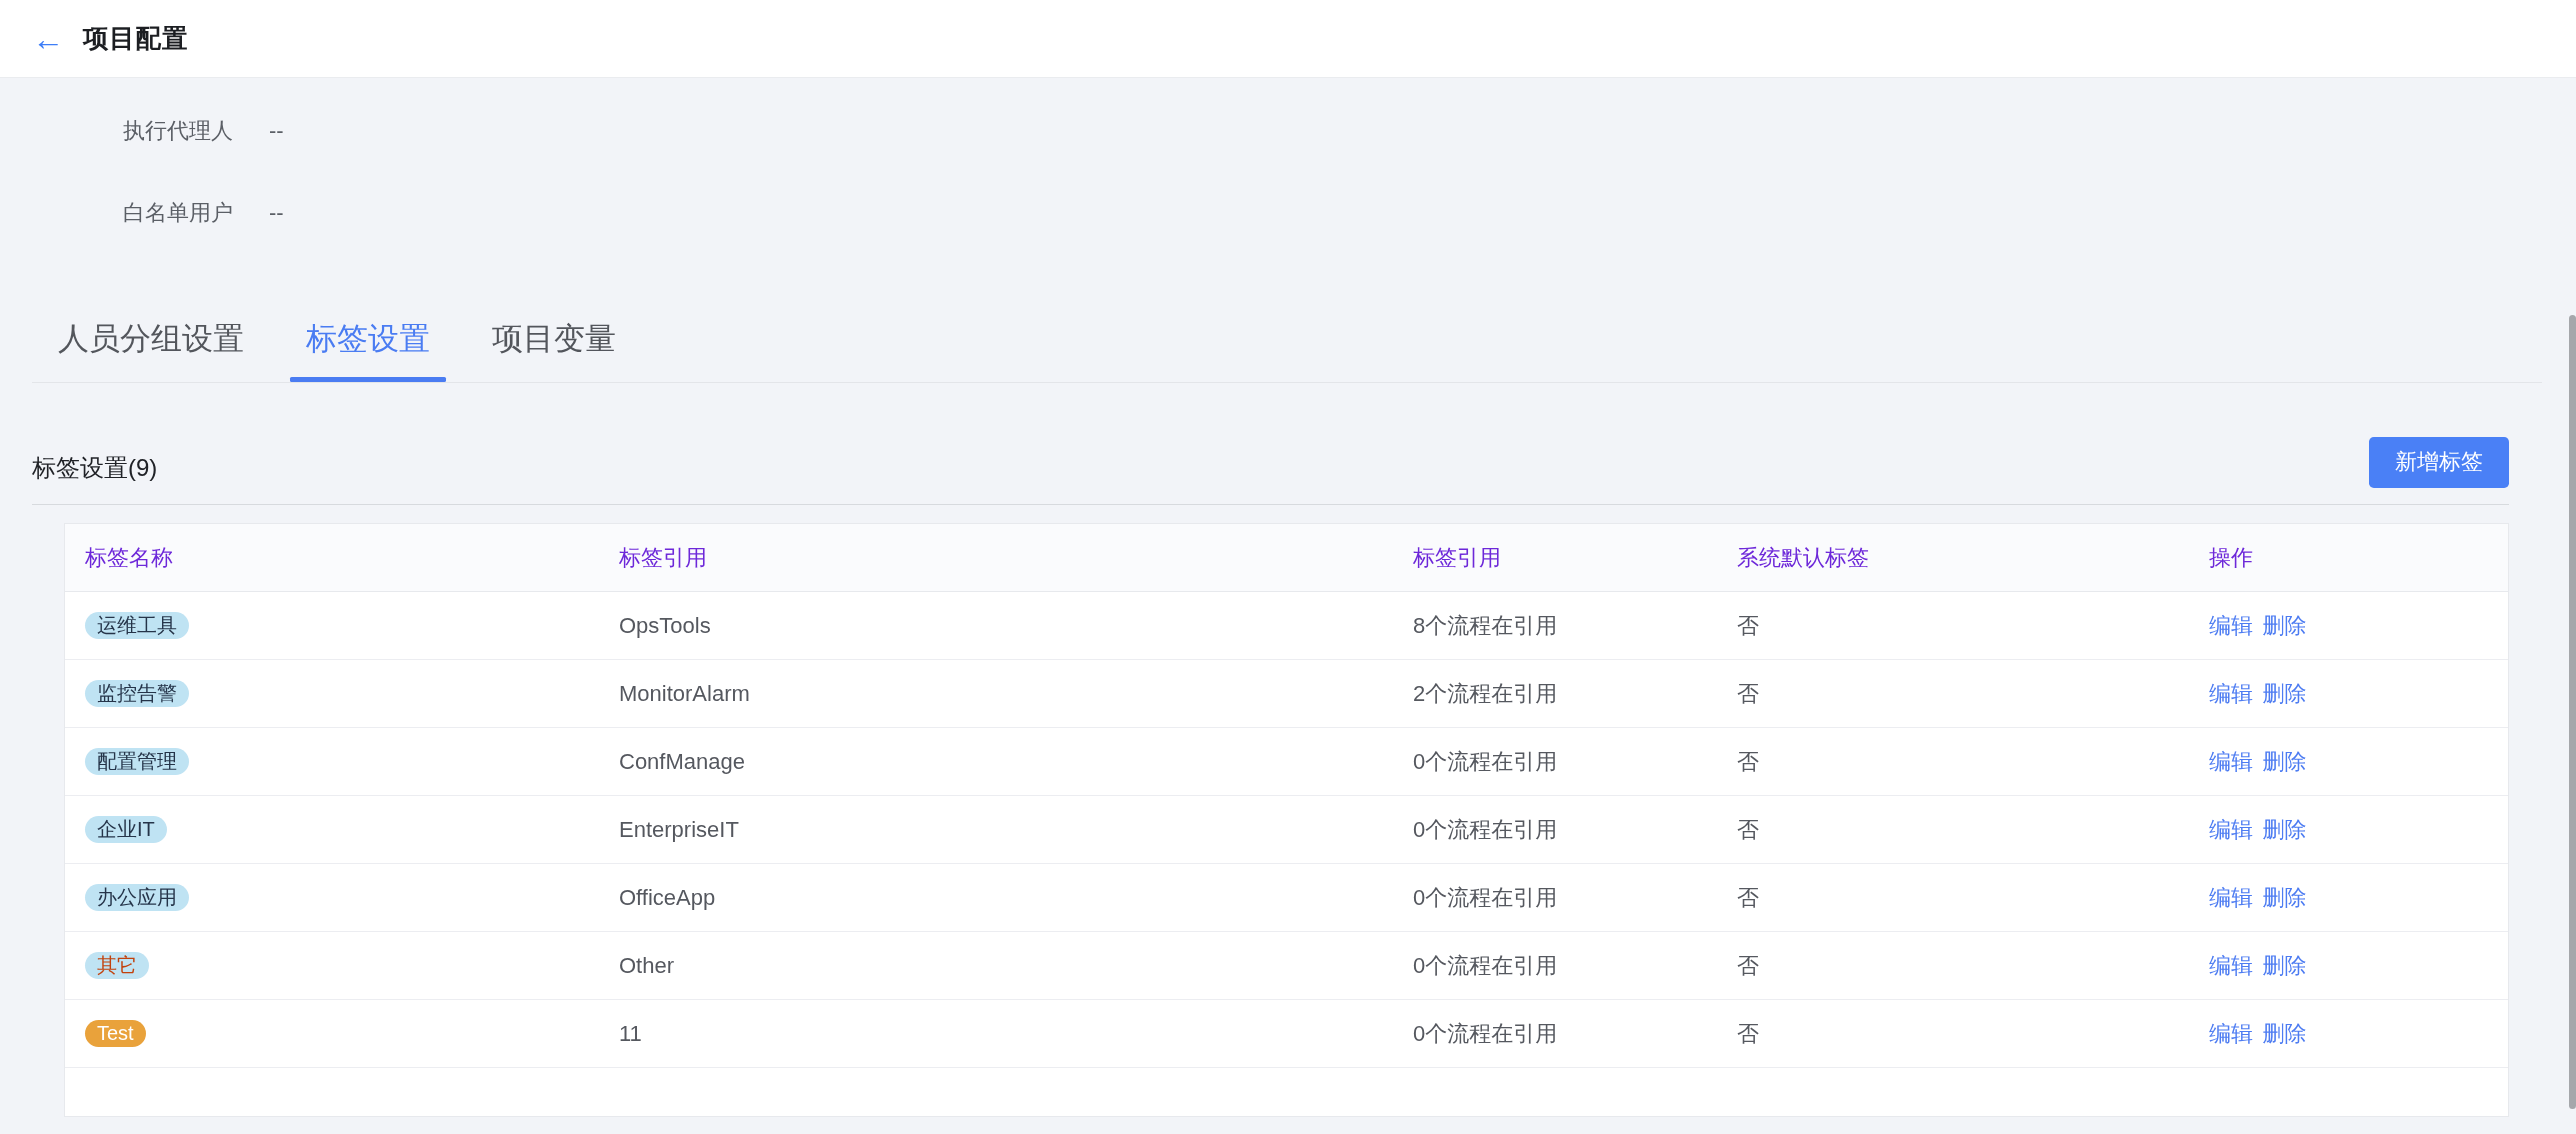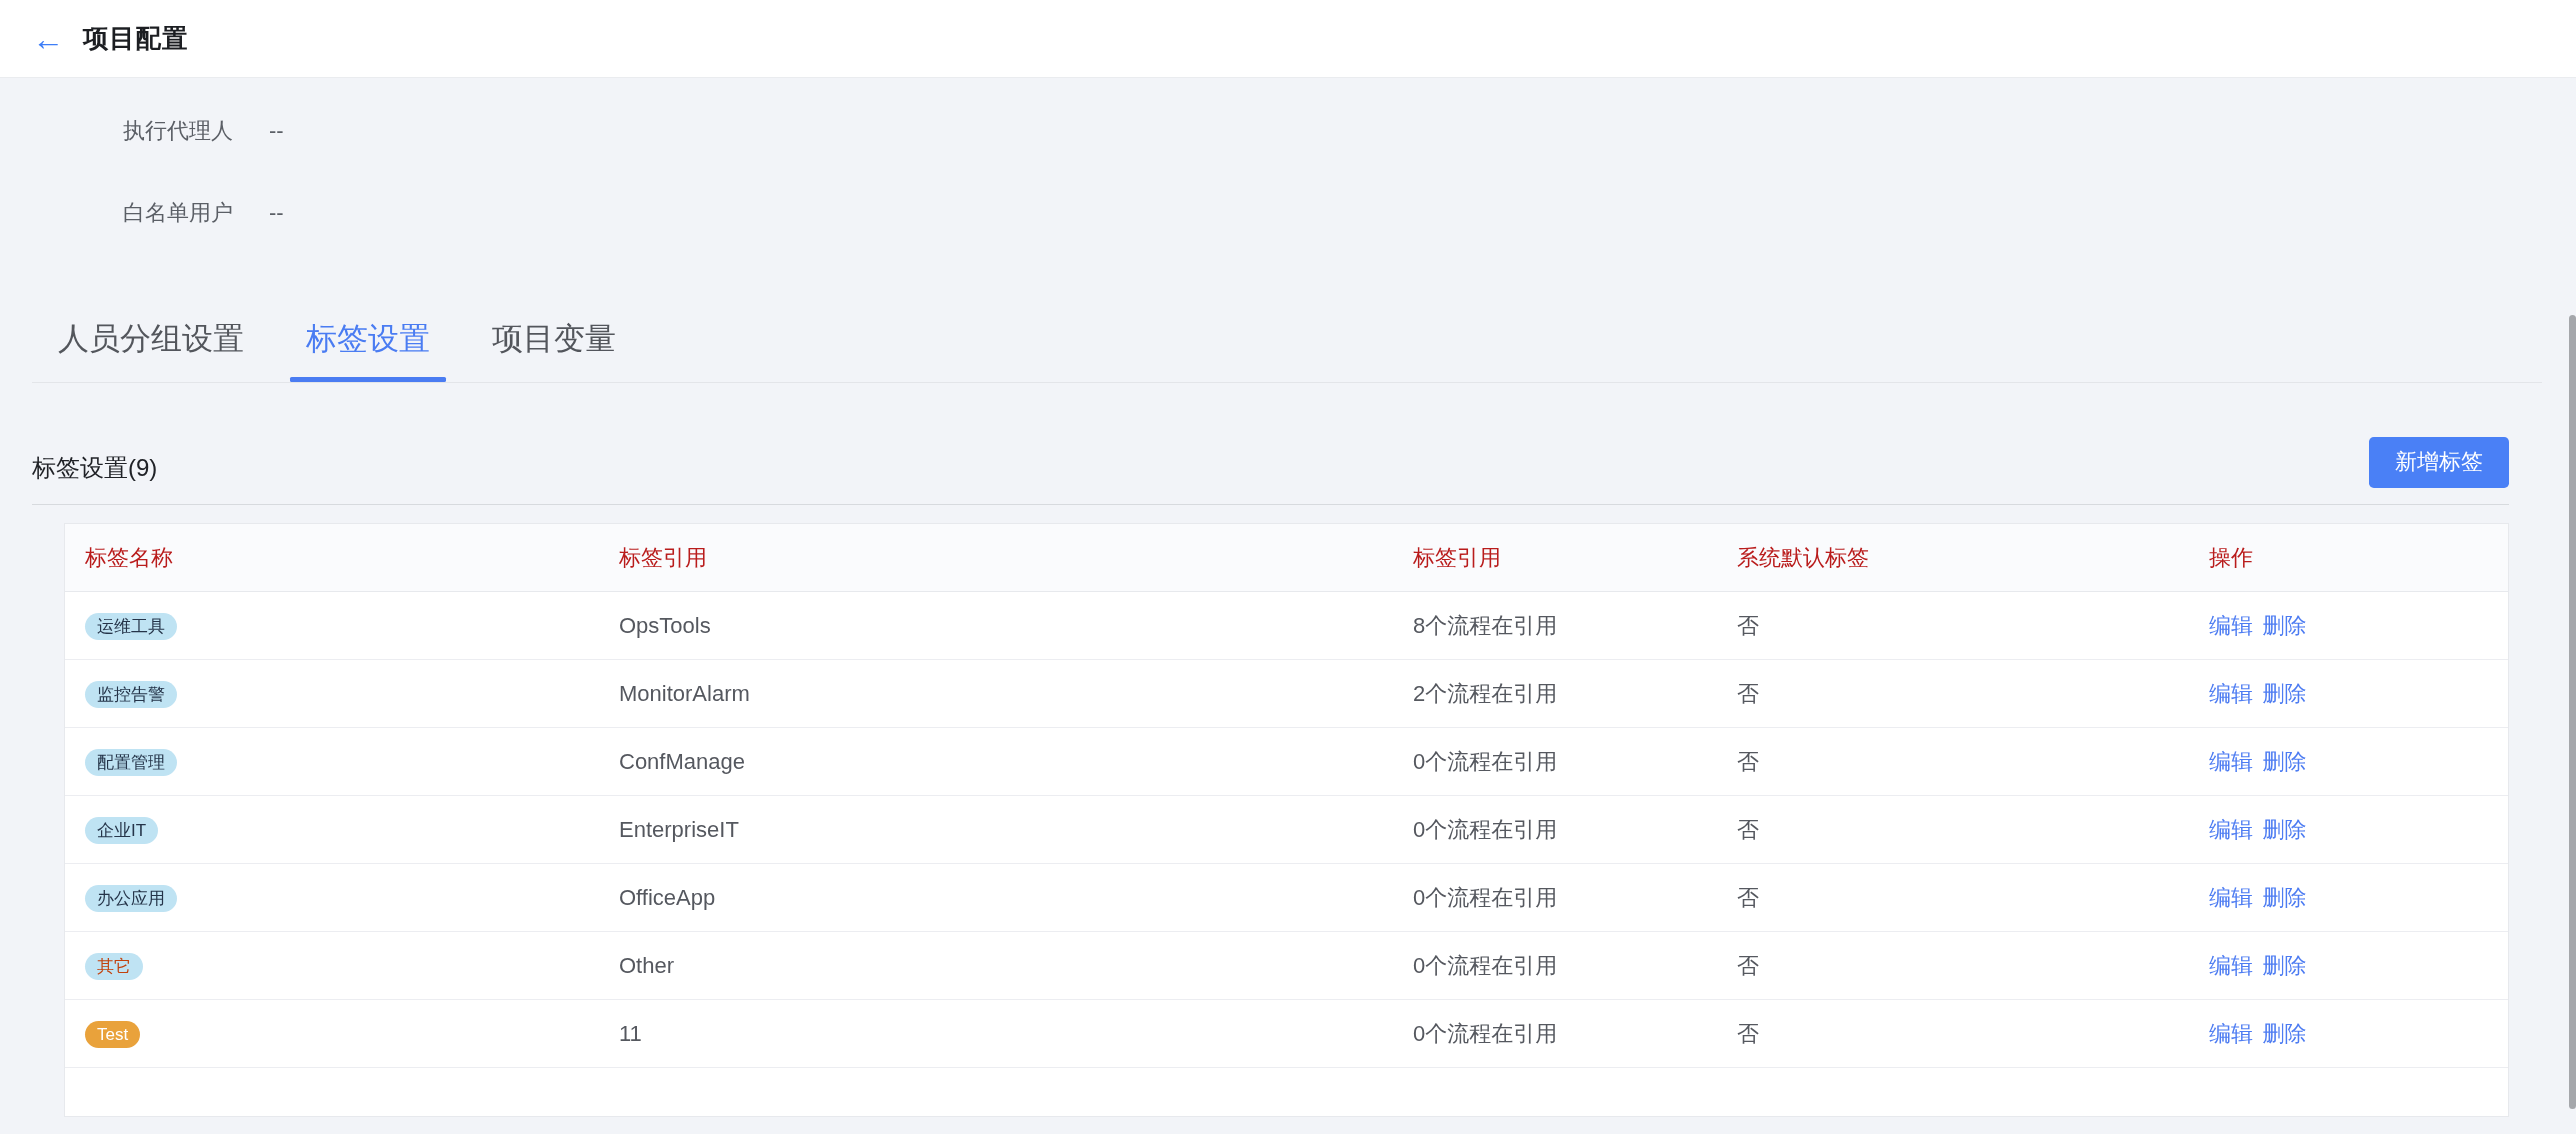--- a/index.html
+++ b/index.html
@@ -57,28 +57,28 @@
   .divider { margin:16px 67px 0 32px; border:none; border-top:0.8px solid #d7dade; }
 
   
   .table-wrap {
     margin:18.3px 67px 0 64px; background:#ffffff;
     border:0.8px solid #e7e9ed; padding-bottom:48px;
   }
   table { width:100%; border-collapse:collapse; table-layout:fixed; }
   th {
     height:68px; background:#fafbfd; border-bottom:0.8px solid #e7e9ed;
-    font-size:22px; font-weight:400; color:#b91c1c; text-align:left; padding-left:20px;
+    font-size:22px; font-weight:400; color:#6d28d9; text-align:left; padding-left:20px;
   }
   td {
     height:68px; border-bottom:0.8px solid #ecedf1;
     font-size:22px; color:#55585f; padding-left:20px;
   }
   .tag-pill {
-    display:inline-block; font-size:17px; line-height:27px;
+    display:inline-block; font-size:20px; line-height:27px;
     padding:0 12px; border-radius:13.6px; white-space:nowrap;
   }
   .link { color:#4d7cf2; cursor:pointer; text-decoration:none; }
   .link + .link { margin-left:9.6px; }
 
   
   .scroll-thumb {
     position:fixed; right:0; top:315px; width:7.2px; height:794px;
     background:#a5a7ab; border-radius:4px;
   }

